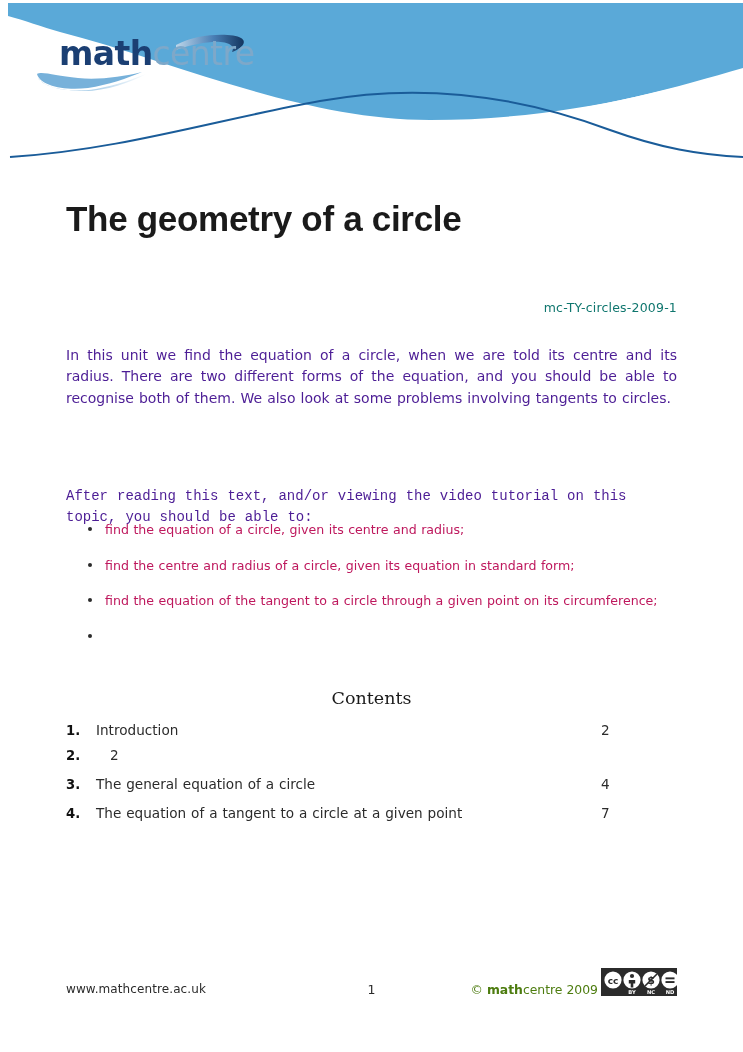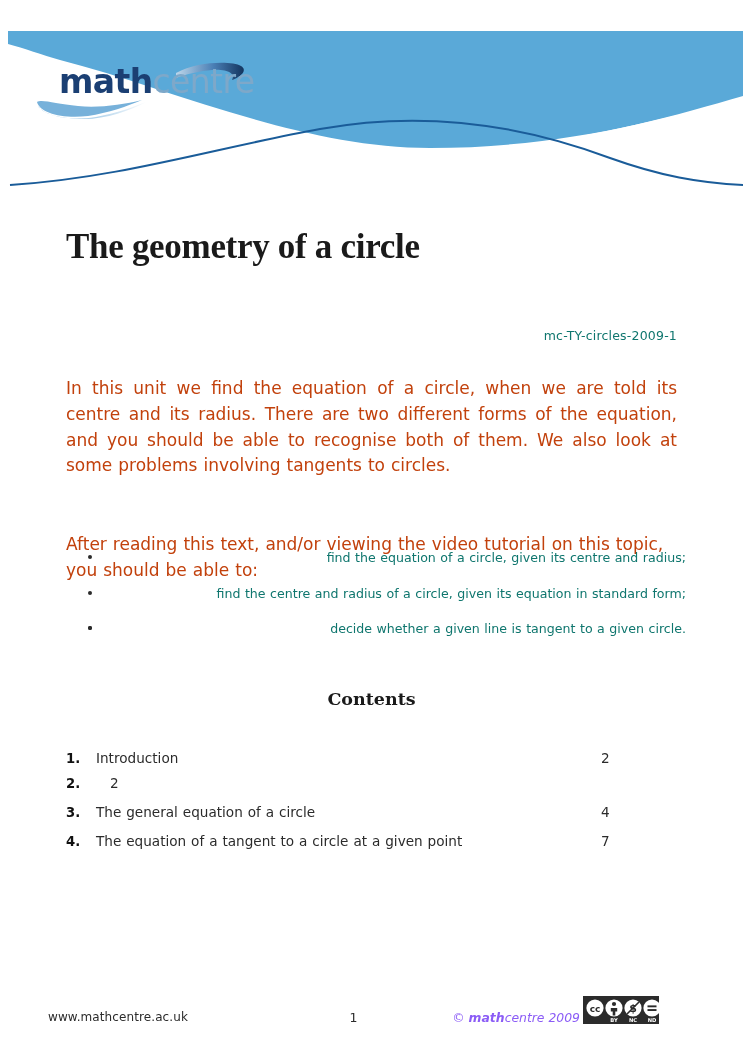--- a/index.html
+++ b/index.html
@@ -15,21 +15,20 @@
     font-family: "DejaVu Sans", sans-serif;
   }
 
   
   #page {
     position: absolute;
     left: 0; top: 0;
     width: 743px;
     height: 842px;
     background: #ffffff;
-    margin-top: 28px;
   }
 
   
   #header-art {
     position: absolute;
     left: 0; top: 0;
     width: 743px;
     height: 175px;
     pointer-events: none;
   }
@@ -60,21 +59,21 @@
     color: #7ea8c9;
     font-weight: normal;
   }
 
   
   #doc-title {
     position: absolute;
     left: 66px;
     top: 176px;
     width: 420px;
-    font-family: Liberation Serif, serif;
+    font-family: Liberation Sans, sans-serif;
     font-weight: bold;
     font-size: 35px;
     line-height: 1.16;
     color: #1a1a1a;
     letter-spacing: -0.3px;
   }
 
   
   #doc-code {
     position: absolute;
@@ -83,69 +82,68 @@
     font-size: 12.5px;
     color: #0f766e;
     letter-spacing: 0.2px;
   }
 
   
   .para {
     position: absolute;
     left: 66px;
     width: 611px;
-    font-size: 17px;
+    font-size: 14px;
     line-height: 1.52;
-    color: #c2410c;
+    color: #4c1d95;
     text-align: justify;
     word-spacing: 0.6px;
   }
   #para-1 { top: 331px; }
   #para-2 { top: 423px; }
-  #para-3 { top: 487px; text-align: left; }
+  #para-3 { top: 472px; text-align: left; font-family: Liberation Mono, monospace; }
 
   
   #objectives {
     position: absolute;
     left: 86px;
     top: 521px;
     width: 600px;
     margin: 0;
     padding: 0;
     list-style: none;
   }
   #objectives li {
     position: relative;
     padding-left: 19px;
     margin-bottom: 18px;
     font-size: 12.6px;
     line-height: 1.4;
-    color: #0f766e;
+    color: #be185d;
     word-spacing: 0.5px;
-    text-align: right;
   }
   #objectives li .bullet-dot {
     position: absolute;
     left: 2px;
     top: 6px;
     width: 4px;
     height: 4px;
     border-radius: 50%;
     background: #2b2b2b;
   }
 
   
   #contents-heading {
     position: absolute;
     left: 0;
-    top: 661px;
+    top: 688px;
     width: 743px;
     text-align: center;
     font-family: "DejaVu Serif", serif;
-    font-weight: bold;
+    font-weight: normal;
     font-size: 17.5px;
     color: #1a1a1a;
   }
   #contents-list {
     position: absolute;
     left: 66px;
     top: 722px;
     width: 575px;
   }
   .toc-row {
@@ -169,21 +167,21 @@
   .toc-page {
     flex: 0 0 40px;
     text-align: left;
     padding-left: 14px;
     color: #2b2b2b;
   }
 
   
   #footer {
     position: absolute;
-    left: 48px;
+    left: 66px;
     top: 982px;
     width: 611px;
     height: 30px;
   }
   #footer-url {
     position: absolute;
     left: 0;
     top: 0;
     font-size: 12px;
     color: #2b2b2b;
@@ -196,23 +194,22 @@
     width: 611px;
     text-align: center;
     font-size: 12.5px;
     color: #2b2b2b;
   }
   #footer-copyright {
     position: absolute;
     right: 79px;
     top: 0;
     font-size: 12.4px;
-    color: #8b5cf6;
+    color: #4d7c0f;
     white-space: nowrap;
-    font-style: italic;
   }
   #footer-copyright .brand-bold { font-weight: bold; }
   #cc-badge {
     position: absolute;
     right: 0;
     top: -14px;
     width: 76px;
     height: 28px;
   }
 </style>
@@ -251,22 +248,22 @@
   <h1 id="doc-title">The geometry of a circle</h1>
 
   <div id="doc-code">mc-TY-circles-2009-1</div>
 
   <p class="para" id="para-1">In this unit we find the equation of a circle, when we are told its centre and its radius.  There are two different forms of the equation, and you should be able to recognise both of them.  We also look at some problems involving tangents to circles.</p>
   <p class="para" id="para-3">After reading this text, and/or viewing the video tutorial on this topic, you should be able to:</p>
 
   <ul id="objectives">
     <li><span class="bullet-dot"></span><span>find the equation of a circle, given its centre and radius;</span></li>
     <li><span class="bullet-dot"></span><span>find the centre and radius of a circle, given its equation in standard form;</span></li>
+    <li><span class="bullet-dot"></span><span>find the equation of the tangent to a circle through a given point on its circumference;</span></li>
     <li><span class="bullet-dot"></span></li>
-    <li><span class="bullet-dot"></span><span>decide whether a given line is tangent to a given circle.</span></li>
   </ul>
 
   <div id="contents-heading">Contents</div>
 
   <div id="contents-list">
     <div class="toc-row">
       <span class="toc-num">1.</span>
       <span class="toc-label">Introduction</span>
       <span class="toc-page">2</span>
     </div>

